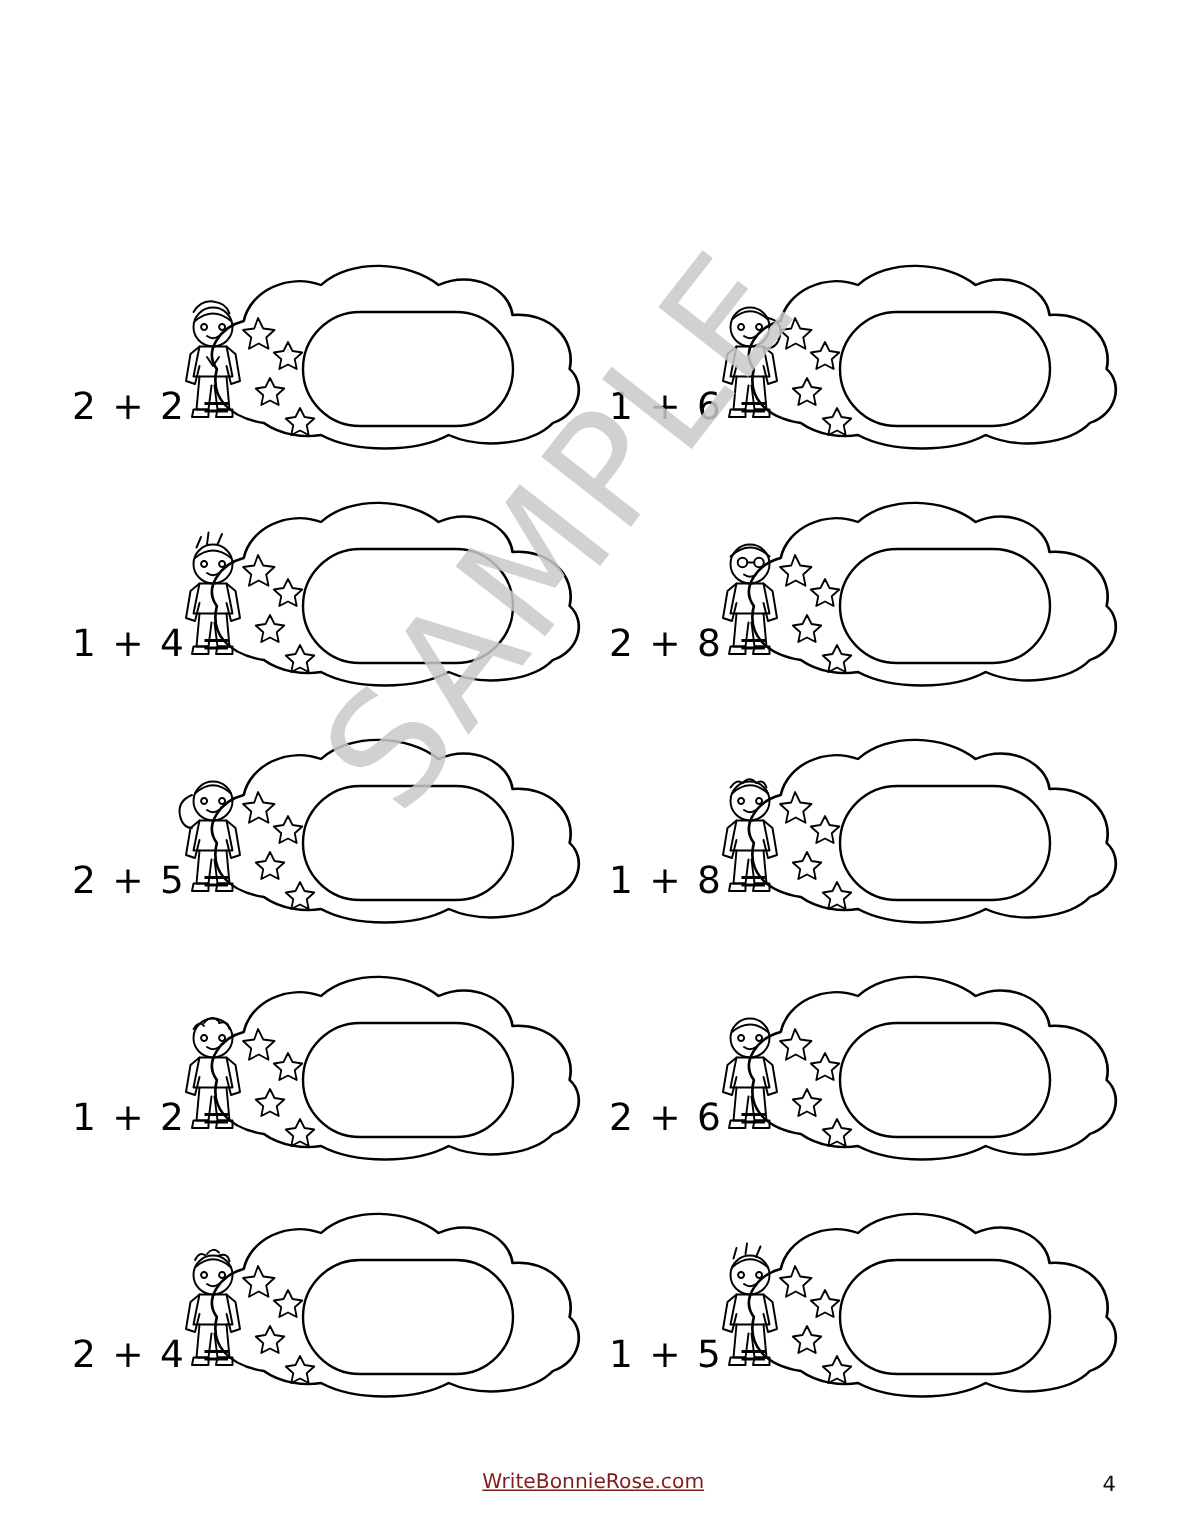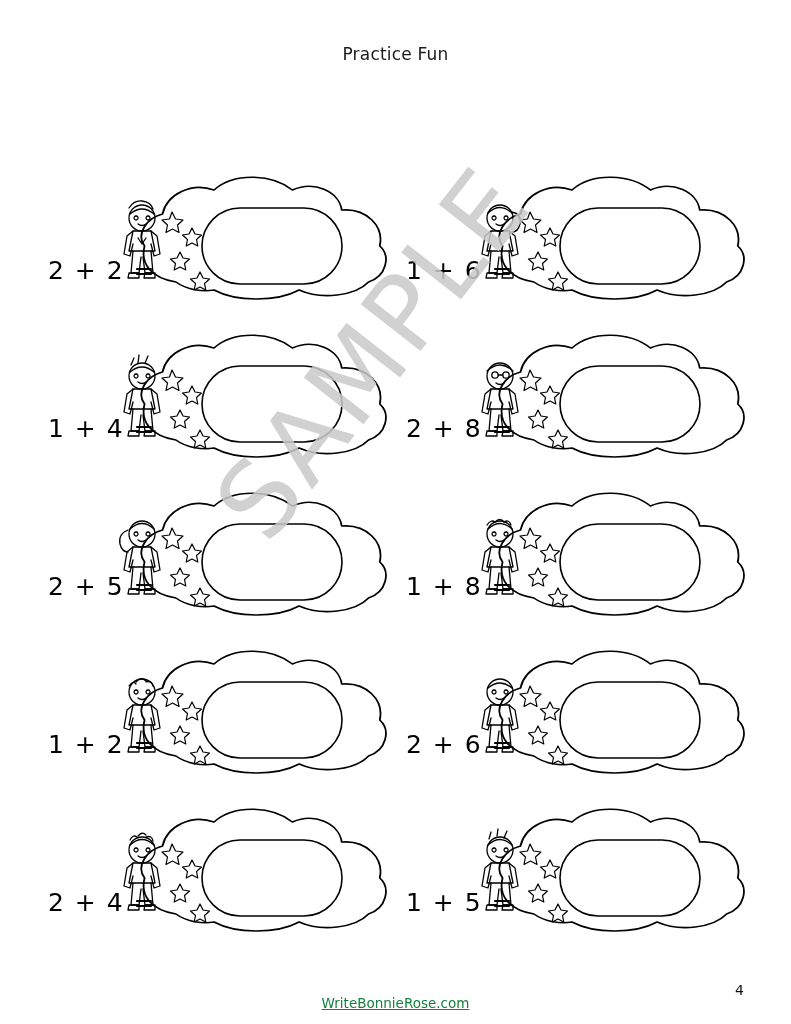--- a/index.html
+++ b/index.html
@@ -104,42 +104,41 @@
     opacity: .85;
     transform: rotate(-52deg);
     transform-origin: 50% 50%;
     letter-spacing: 3px;
     font-family: "DejaVu Sans", sans-serif;
   }
 
   
   .footer-link {
     position: absolute;
-    bottom: 13px;
+    bottom: 28px;
     left: 0;
     width: 791px;
     text-align: center;
     font-size: 13.5px;
-    color: #15803d;
+    color: #7f1d1d;
     text-decoration: underline;
   }
   .page-number {
     position: absolute;
     bottom: 26px;
     right: 47px;
     font-size: 14px;
     color: #111;
   }
 </style>
 </head>
 <body>
 
 <div class="page">
 
-  <div class="title">Practice Fun</div>
 
 
   <div class="grid">
 
     <div class="row">
       <div class="cell left">
         <div class="equation">2 + 2 =</div>
         <div class="art">
           <svg viewBox="0 0 290 158" xmlns="http://www.w3.org/2000/svg">
             <g fill="none" stroke="#000" stroke-width="1.6" stroke-linejoin="round" stroke-linecap="round">

